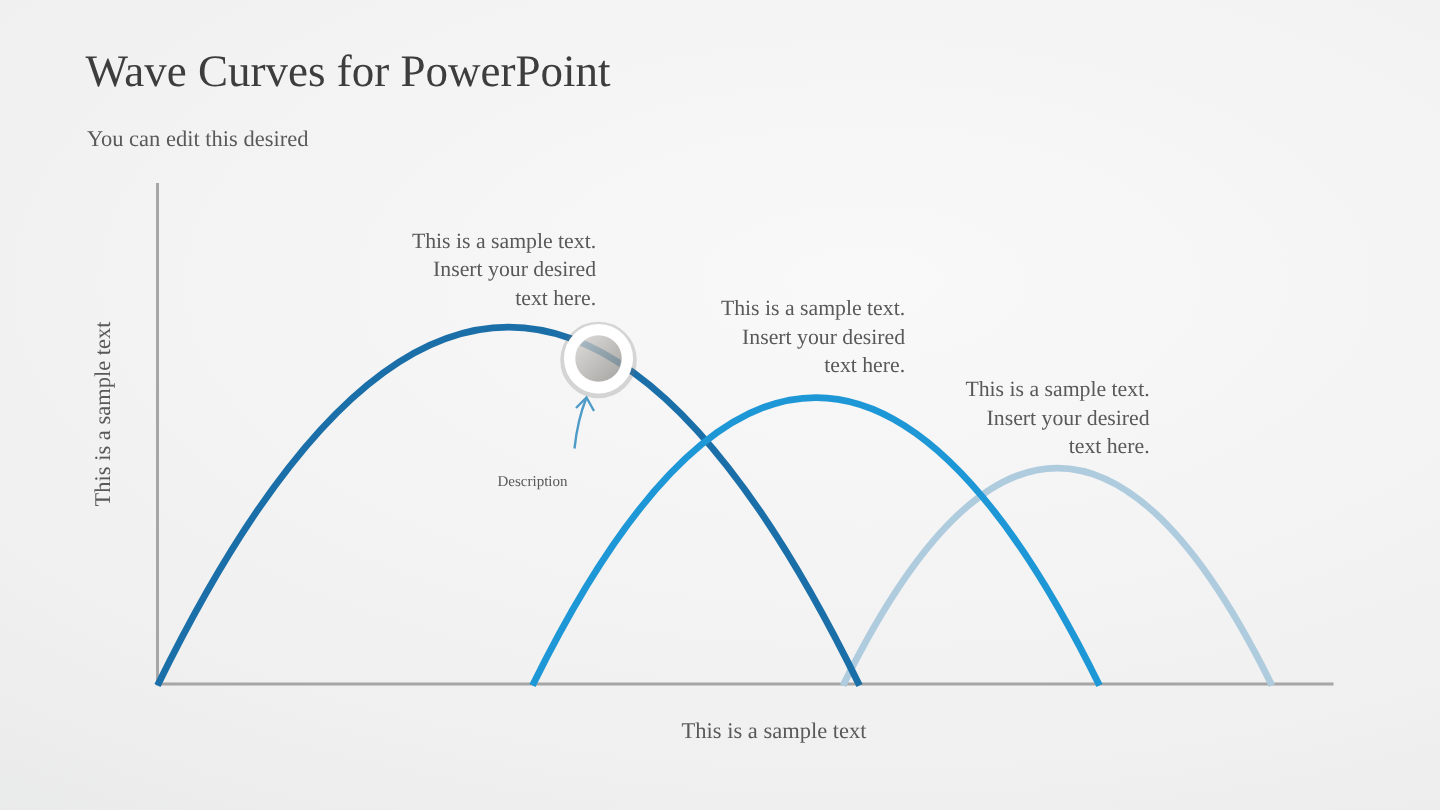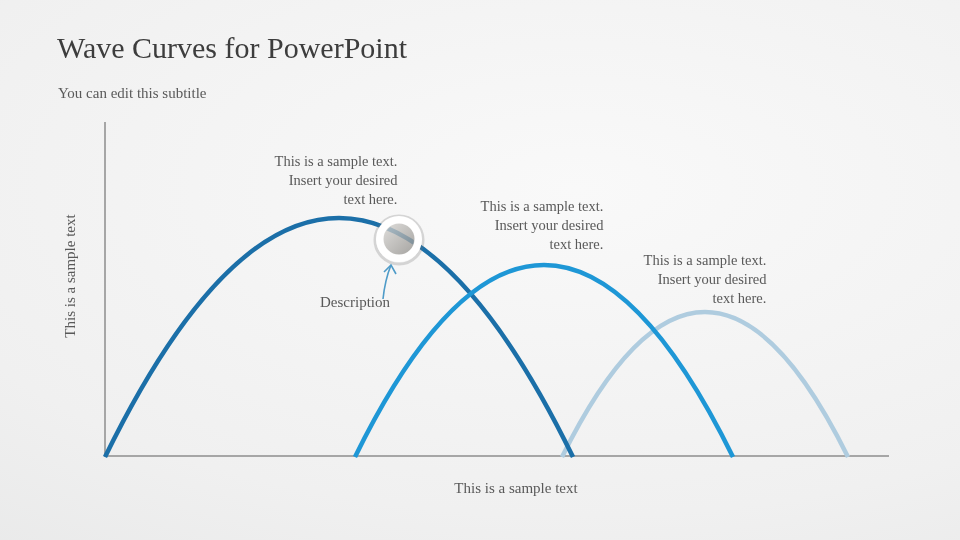--- a/index.html
+++ b/index.html
@@ -9,35 +9,35 @@
     background:radial-gradient(ellipse 130% 110% at 60% 35%, #f9f9f9 0%, #f0f0f0 55%, #e2e3e3 100%);
   }
   .title{position:absolute;left:57px;top:31px;font-size:30px;font-weight:400;color:#3d3d3d;white-space:nowrap;}
   .subtitle{position:absolute;left:58px;top:85px;font-size:15px;color:#595959;white-space:nowrap;}
   #chart-svg{position:absolute;left:0;top:0;}
   .curve-label{position:absolute;transform:translateX(-50%);text-align:right;
     font-size:14.5px;line-height:19px;color:#595959;white-space:nowrap;}
   #label1{left:336px;top:152px;}
   #label2{left:542px;top:197px;}
   #label3{left:705px;top:251px;}
-  .desc{position:absolute;left:355px;top:294px;transform:translateX(-50%);
-    font-size:15px;color:#595959;white-space:nowrap;}
+  .desc{position:absolute;left:355px;top:316px;transform:translateX(-50%);
+    font-size:10px;color:#595959;white-space:nowrap;}
   .xlabel{position:absolute;left:516px;top:480px;transform:translateX(-50%);
     font-size:15px;color:#595959;white-space:nowrap;}
   .ylabel{position:absolute;left:70px;top:276px;
     transform:translate(-50%,-50%) rotate(-90deg);
     font-size:15px;color:#595959;white-space:nowrap;}
 </style>
 </head>
 <body>
 
 <div class="slide">
 
   <div class="title">Wave Curves for PowerPoint</div>
-  <div class="subtitle">You can edit this subtitle</div>
+  <div class="subtitle">You can edit this desired</div>
 
   <svg id="chart-svg" width="960" height="540">
       <defs>
         <linearGradient id="mg" x1="0" y1="0" x2="1" y2="1">
           <stop offset="0" stop-color="#d8d6d3"></stop>
           <stop offset="1" stop-color="#8f8d89"></stop>
         </linearGradient>
       </defs>
       <line x1="105" y1="122" x2="105" y2="456" stroke="#a6a6a6" stroke-width="2"></line>
       <line x1="104" y1="456" x2="889" y2="456" stroke="#a6a6a6" stroke-width="2"></line>

